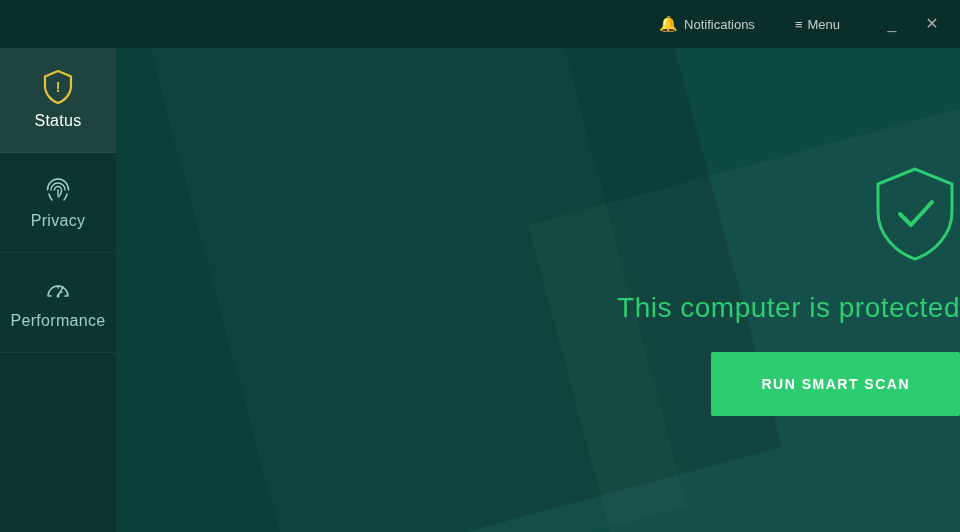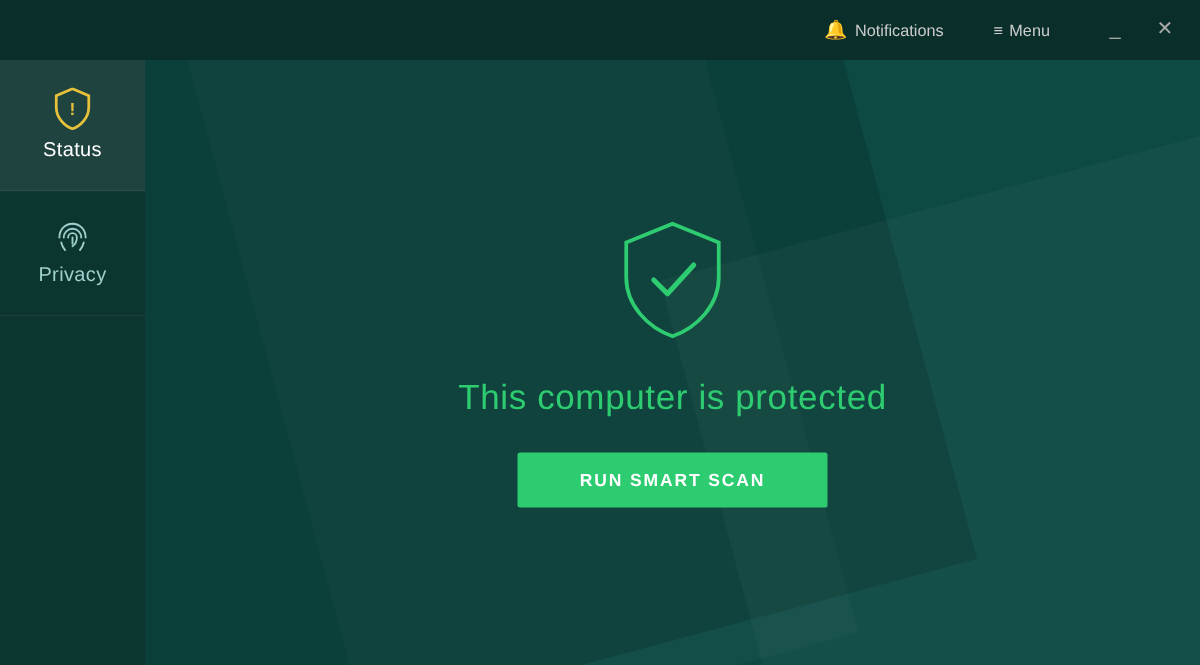--- a/index.html
+++ b/index.html
@@ -175,21 +175,21 @@
       transform: rotate(-15deg);
       background: rgba(255,255,255,0.025);
     }
 
     
     .center-content {
       position: relative;
       z-index: 2;
       display: flex;
       flex-direction: column;
-      align-items: center;
+      align-items: flex-end;
       justify-content: center;
       height: 100%;
       gap: 28px;
     }
 
     
     .protected-shield {
       width: 90px;
       height: 100px;
     }
@@ -205,21 +205,21 @@
       font-size: 28px;
       font-weight: 400;
       letter-spacing: 0.5px;
     }
 
     
     .scan-button {
       background: #2ecc71;
       color: #fff;
       border: none;
-      padding: 14px 50px;
+      padding: 24px 50px;
       font-size: 14px;
       font-weight: 700;
       letter-spacing: 1.5px;
       cursor: pointer;
       text-transform: uppercase;
       border-radius: 2px;
       transition: background 0.2s;
     }
 
     
@@ -296,20 +296,32 @@
           <path d="M14 3C20 3 24.5 7.8 24.5 14" stroke="#9ecfca" stroke-width="1.5" stroke-linecap="round" fill="none"></path>
           <path d="M7 14c0-3.9 3.1-7 7-7s7 3.1 7 7" stroke="#9ecfca" stroke-width="1.5" stroke-linecap="round" fill="none"></path>
           <path d="M10.5 14c0-1.9 1.6-3.5 3.5-3.5s3.5 1.6 3.5 3.5c0 2-0.5 5-3.5 7" stroke="#9ecfca" stroke-width="1.5" stroke-linecap="round" fill="none"></path>
           <path d="M14 14v5" stroke="#9ecfca" stroke-width="1.5" stroke-linecap="round" fill="none"></path>
           <path d="M5 18c0.5 2 1.5 4.5 3 6" stroke="#9ecfca" stroke-width="1.5" stroke-linecap="round" fill="none"></path>
           <path d="M23 18c-0.5 2-1.5 4.5-3 6" stroke="#9ecfca" stroke-width="1.5" stroke-linecap="round" fill="none"></path>
         </svg>
         <span class="nav-label">Privacy</span>
       </div>
 
+      <div class="nav-item">
+        <svg class="icon-speedometer" viewBox="0 0 28 28" fill="none" xmlns="http://www.w3.org/2000/svg">
+          <path d="M4 20A10 10 0 0 1 24 20" stroke="#9ecfca" stroke-width="1.5" stroke-linecap="round" fill="none"></path>
+          <path d="M14 20A4 4 0 0 1 18 16" stroke="#9ecfca" stroke-width="1.5" stroke-linecap="round" fill="none"></path>
+          <line x1="14" y1="20" x2="19" y2="11" stroke="#9ecfca" stroke-width="1.5" stroke-linecap="round"></line>
+          <circle cx="14" cy="20" r="1.5" fill="#9ecfca"></circle>
+          <line x1="5" y1="20" x2="7" y2="20" stroke="#9ecfca" stroke-width="1.5" stroke-linecap="round"></line>
+          <line x1="23" y1="20" x2="21" y2="20" stroke="#9ecfca" stroke-width="1.5" stroke-linecap="round"></line>
+          <line x1="14" y1="10" x2="14" y2="12" stroke="#9ecfca" stroke-width="1.5" stroke-linecap="round"></line>
+        </svg>
+        <span class="nav-label">Performance</span>
+      </div>
 
     </div>
 
     <div class="center-panel">
 
       <div class="bg-panel bg-panel-1"></div>
       <div class="bg-panel bg-panel-2"></div>
       <div class="bg-panel bg-panel-3"></div>
 
       <div class="center-content">

